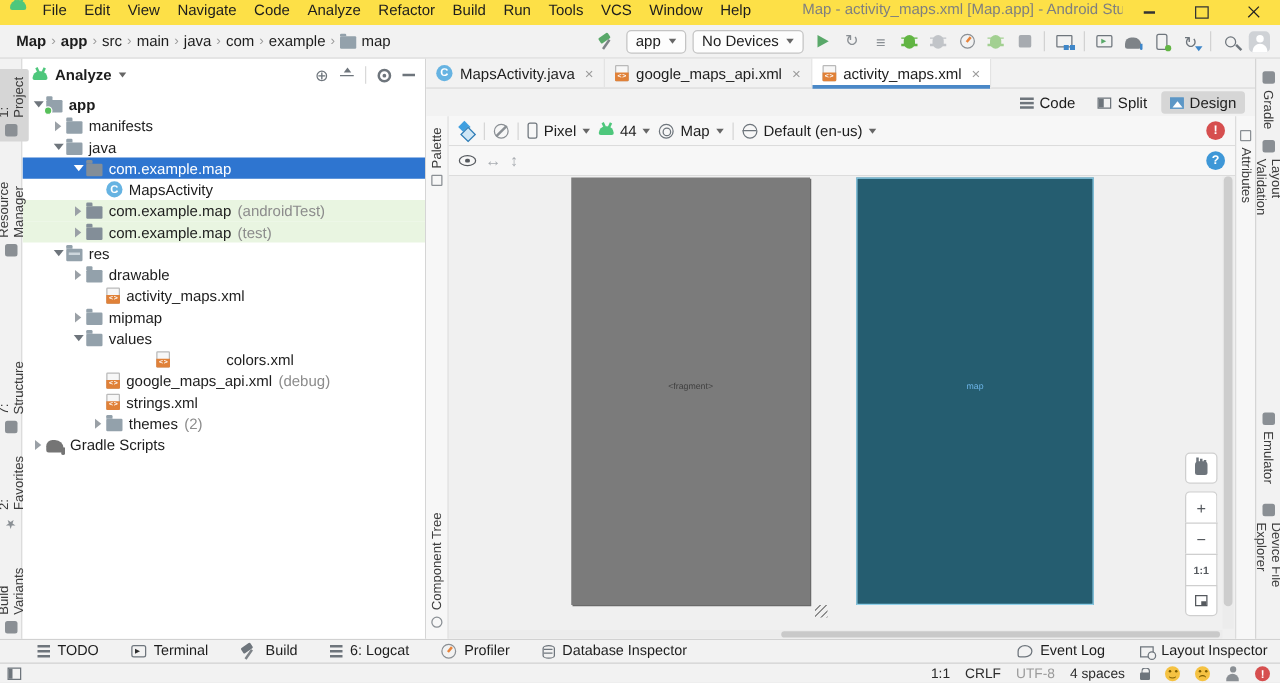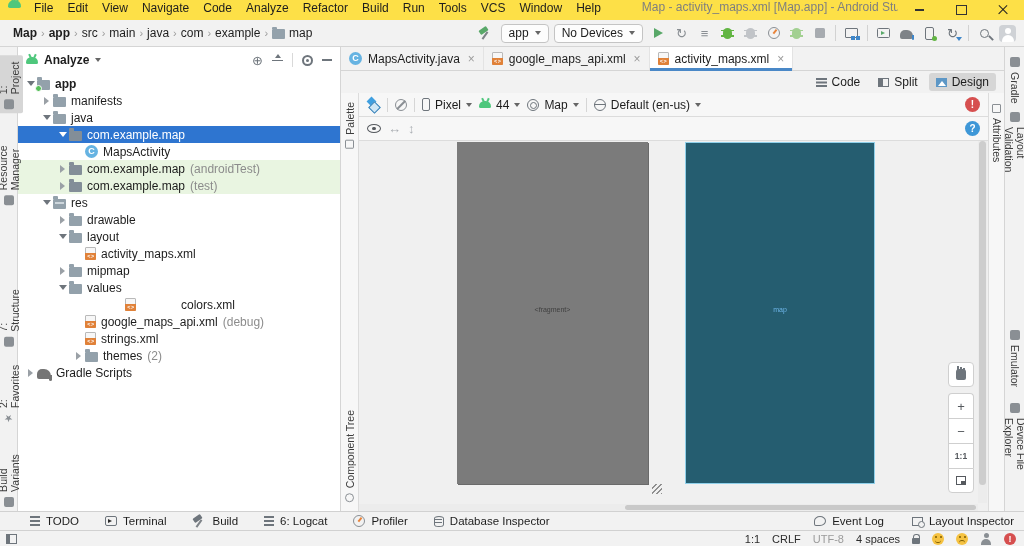--- a/index.html
+++ b/index.html
@@ -443,27 +443,20 @@
             <span class="ico ic-folder ic-res"></span>
             <span class="lbl">res</span>
           </div>
           <div class="trow" style="padding-left: 38px;">
             <span class="chevslot">
               <span class="chev-right"></span>
             </span>
             <span class="ico ic-folder"></span>
             <span class="lbl">drawable</span>
           </div>
-          <div class="trow" style="padding-left: 38px;">
-            <span class="chevslot">
-              <span class="chev-down"></span>
-            </span>
-            <span class="ico ic-folder"></span>
-            <span class="lbl">layout</span>
-          </div>
           <div class="trow" style="padding-left: 54px;">
             <span class="chevslot"></span>
             <span class="ico ic-xml"></span>
             <span class="lbl">activity_maps.xml</span>
           </div>
           <div class="trow" style="padding-left: 38px;">
             <span class="chevslot">
               <span class="chev-right"></span>
             </span>
             <span class="ico ic-folder"></span>

